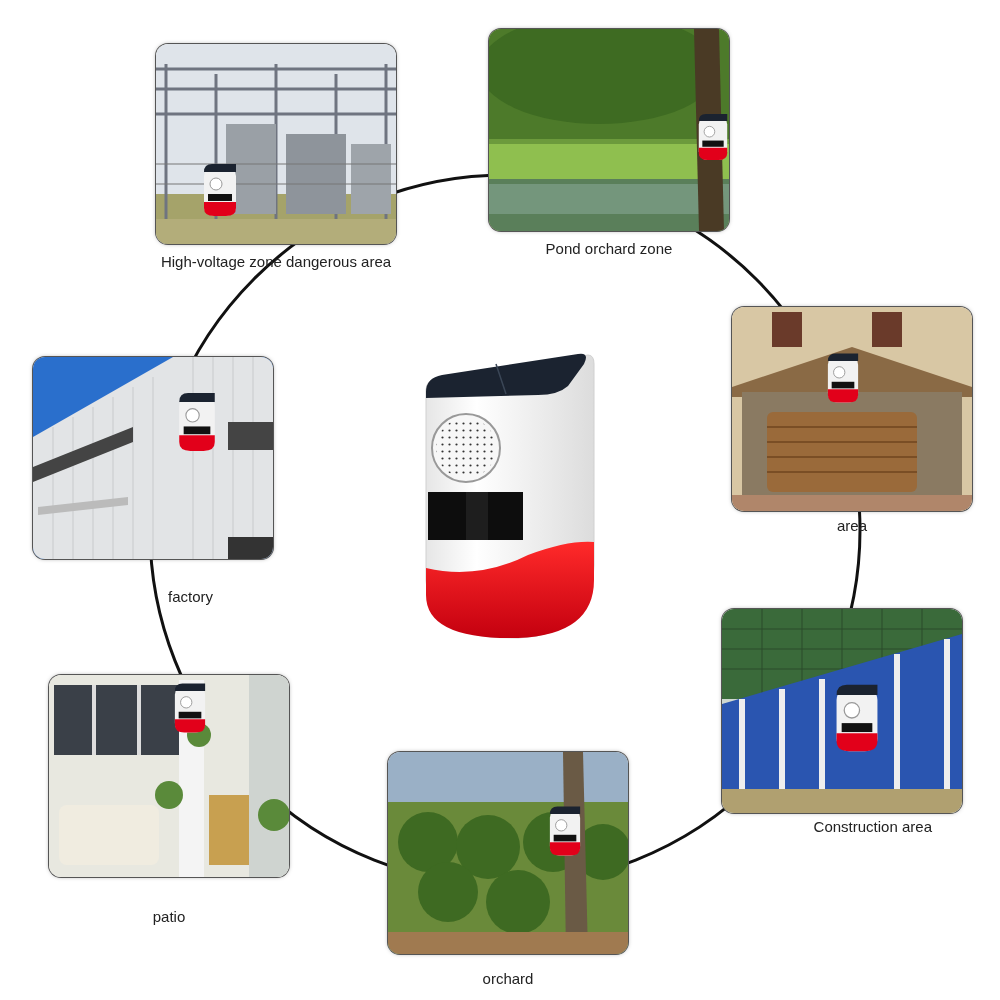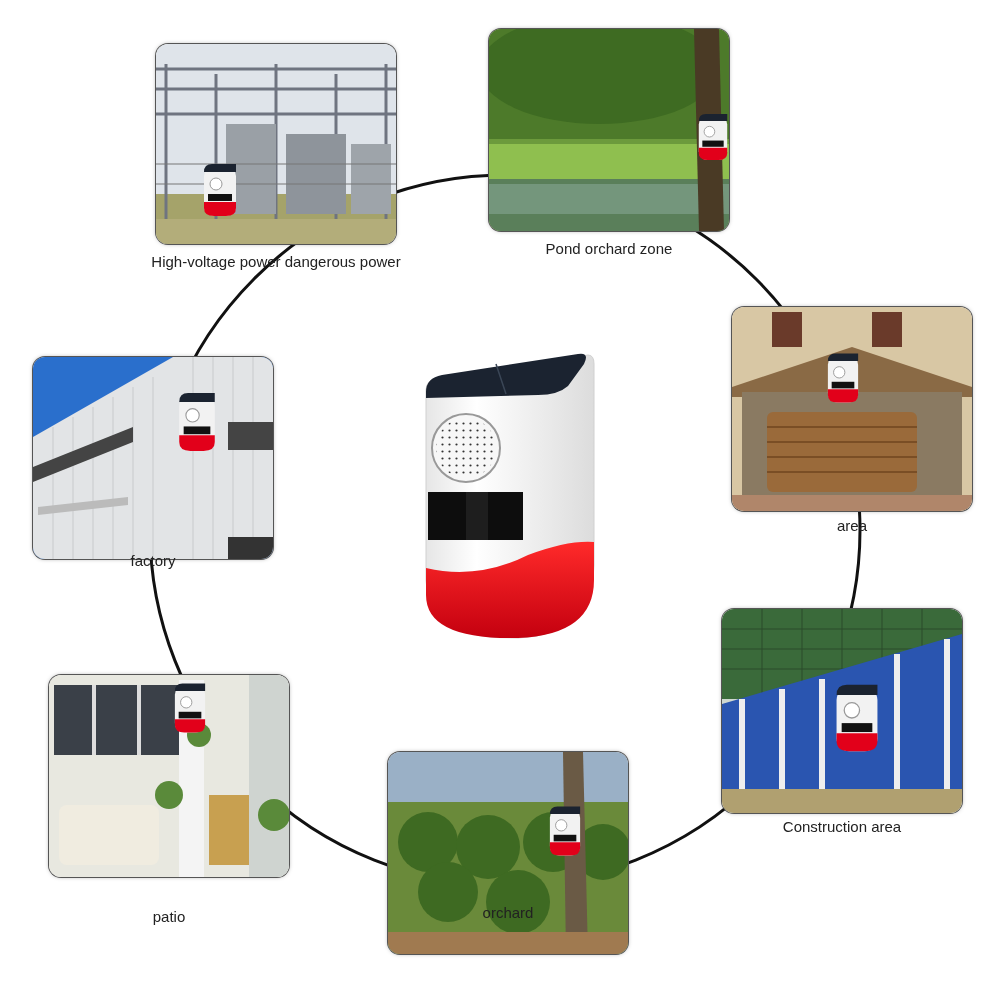--- a/index.html
+++ b/index.html
@@ -37,21 +37,21 @@
   <div class="mini" style="left:46px;top:118px;">
     <svg width="36" height="56" viewBox="0 0 36 56">
         <rect x="2" y="4" width="32" height="50" rx="10" fill="#f2f2f2"></rect>
         <path d="M2 10 Q2 2 10 2 H34 V10 Z" fill="#1b2330"></path>
         <circle cx="14" cy="22" r="6" fill="#fff" stroke="#999"></circle>
         <rect x="6" y="32" width="24" height="7" fill="#111"></rect>
         <path d="M2 40 H34 V46 Q34 54 24 54 H12 Q2 54 2 46 Z" fill="#e2001a"></path>
       </svg>
   </div>
 </div>
-<div class="label" style="left:136px;top:253px;width:280px;">High-voltage power dangerous power</div>
+<div class="label" style="left:136px;top:253px;width:280px;">High-voltage zone dangerous area</div>
 
 <div class="scene" style="left:489px;top:29px;width:240px;height:202px;">
   <svg width="240" height="202" viewBox="0 0 240 202">
     <rect width="240" height="202" fill="#6c9a3c"></rect>
     <rect y="0" width="240" height="110" fill="#4d7a2a"></rect>
     <ellipse cx="110" cy="40" rx="120" ry="55" fill="#3e6b22"></ellipse>
     <rect y="115" width="240" height="40" fill="#8fbf4f"></rect>
     <rect y="150" width="240" height="52" fill="#5a7f5a"></rect>
     <rect y="155" width="240" height="30" fill="#7fa08a" opacity="0.7"></rect>
     <path d="M205 0 L230 0 L235 202 L210 202 Z" fill="#4a3a25"></path>
@@ -109,21 +109,21 @@
   <div class="mini" style="left:112px;top:66px;">
     <svg width="46" height="86" viewBox="0 0 36 56">
         <rect x="2" y="4" width="32" height="50" rx="10" fill="#f2f2f2"></rect>
         <path d="M2 10 Q2 2 10 2 H34 V10 Z" fill="#1b2330"></path>
         <circle cx="14" cy="22" r="6" fill="#fff" stroke="#999"></circle>
         <rect x="6" y="32" width="24" height="7" fill="#111"></rect>
         <path d="M2 40 H34 V46 Q34 54 24 54 H12 Q2 54 2 46 Z" fill="#e2001a"></path>
       </svg>
   </div>
 </div>
-<div class="label" style="left:752px;top:818px;width:180px;">Construction area</div>
+<div class="label" style="left:752px;top:818px;width:180px;text-align:right;">Construction area</div>
 
 <div class="scene" style="left:388px;top:752px;width:240px;height:202px;">
   <svg width="240" height="202" viewBox="0 0 240 202">
     <rect width="240" height="202" fill="#9ab0c6"></rect>
     <rect y="50" width="240" height="152" fill="#6a8a3a"></rect>
     <g fill="#3e6a22">
       <circle cx="40" cy="90" r="30"></circle>
         <circle cx="100" cy="95" r="32"></circle>
         <circle cx="165" cy="90" r="30"></circle>
         <circle cx="215" cy="100" r="28"></circle>
@@ -136,21 +136,21 @@
   <div class="mini" style="left:160px;top:50px;">
     <svg width="34" height="58" viewBox="0 0 36 56">
         <rect x="2" y="4" width="32" height="50" rx="10" fill="#f2f2f2"></rect>
         <path d="M2 10 Q2 2 10 2 H34 V10 Z" fill="#1b2330"></path>
         <circle cx="14" cy="22" r="6" fill="#fff" stroke="#999"></circle>
         <rect x="6" y="32" width="24" height="7" fill="#111"></rect>
         <path d="M2 40 H34 V46 Q34 54 24 54 H12 Q2 54 2 46 Z" fill="#e2001a"></path>
       </svg>
   </div>
 </div>
-<div class="label" style="left:448px;top:904px;width:120px;text-align:center;">orchard</div>
+<div class="label" style="left:448px;top:970px;width:120px;text-align:center;">orchard</div>
 
 <div class="scene" style="left:49px;top:675px;width:240px;height:202px;">
   <svg width="240" height="202" viewBox="0 0 240 202">
     <rect width="240" height="202" fill="#e8e8e0"></rect>
     <rect x="5" y="10" width="130" height="70" fill="#3a4048"></rect>
     <g stroke="#ddd" stroke-width="4">
         <path d="M45 10 V80 M90 10 V80"></path>
       </g>
     <rect x="130" y="5" width="25" height="197" fill="#f4f4f4"></rect>
     <rect x="200" y="0" width="40" height="202" fill="#cfd4d0"></rect>
@@ -189,21 +189,21 @@
   <div class="mini" style="left:144px;top:30px;">
     <svg width="40" height="70" viewBox="0 0 36 56">
         <rect x="2" y="4" width="32" height="50" rx="10" fill="#f2f2f2"></rect>
         <path d="M2 10 Q2 2 10 2 H34 V10 Z" fill="#1b2330"></path>
         <circle cx="14" cy="22" r="6" fill="#fff" stroke="#999"></circle>
         <rect x="6" y="32" width="24" height="7" fill="#111"></rect>
         <path d="M2 40 H34 V46 Q34 54 24 54 H12 Q2 54 2 46 Z" fill="#e2001a"></path>
       </svg>
   </div>
 </div>
-<div class="label" style="left:93px;top:552px;width:120px;">factory</div>
+<div class="label" style="left:93px;top:588px;width:120px;text-align:right;">factory</div>
 
 <div style="position:absolute;left:418px;top:350px;width:180px;height:290px;">
   <svg width="180" height="290" viewBox="0 0 180 290">
     <defs>
       <linearGradient id="bodyG" x1="0" x2="1">
         <stop offset="0" stop-color="#e6e6e6"></stop>
           <stop offset="0.3" stop-color="#ffffff"></stop>
           <stop offset="1" stop-color="#dcdcdc"></stop>
       </linearGradient>
       <linearGradient id="redG" x1="0" x2="0" y1="0" y2="1">

